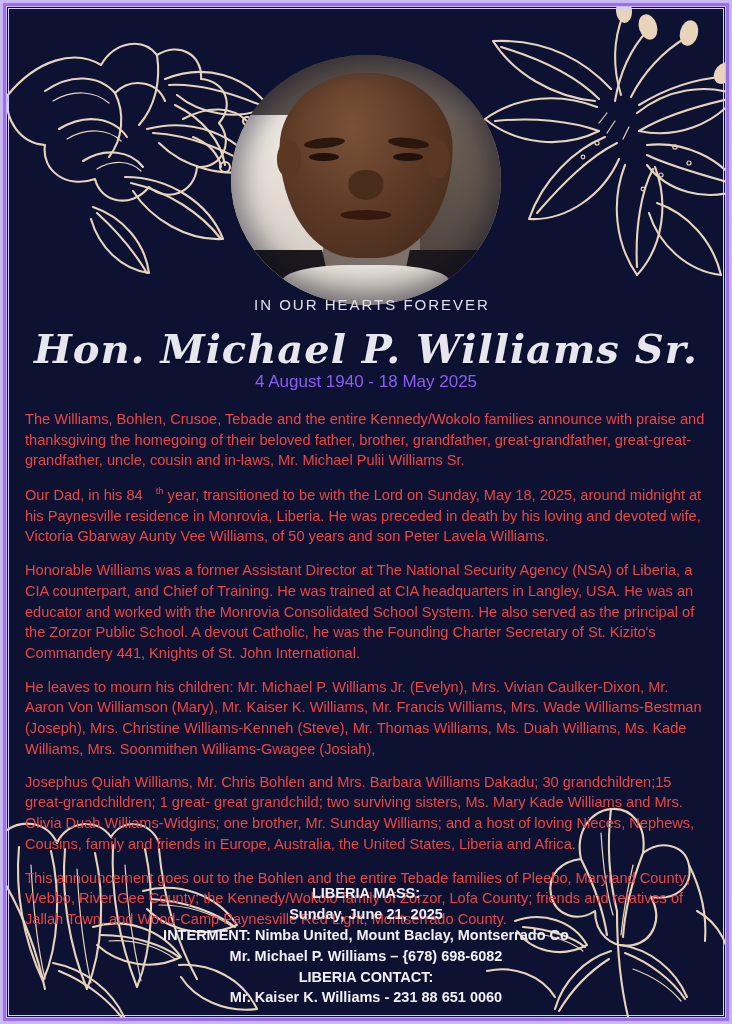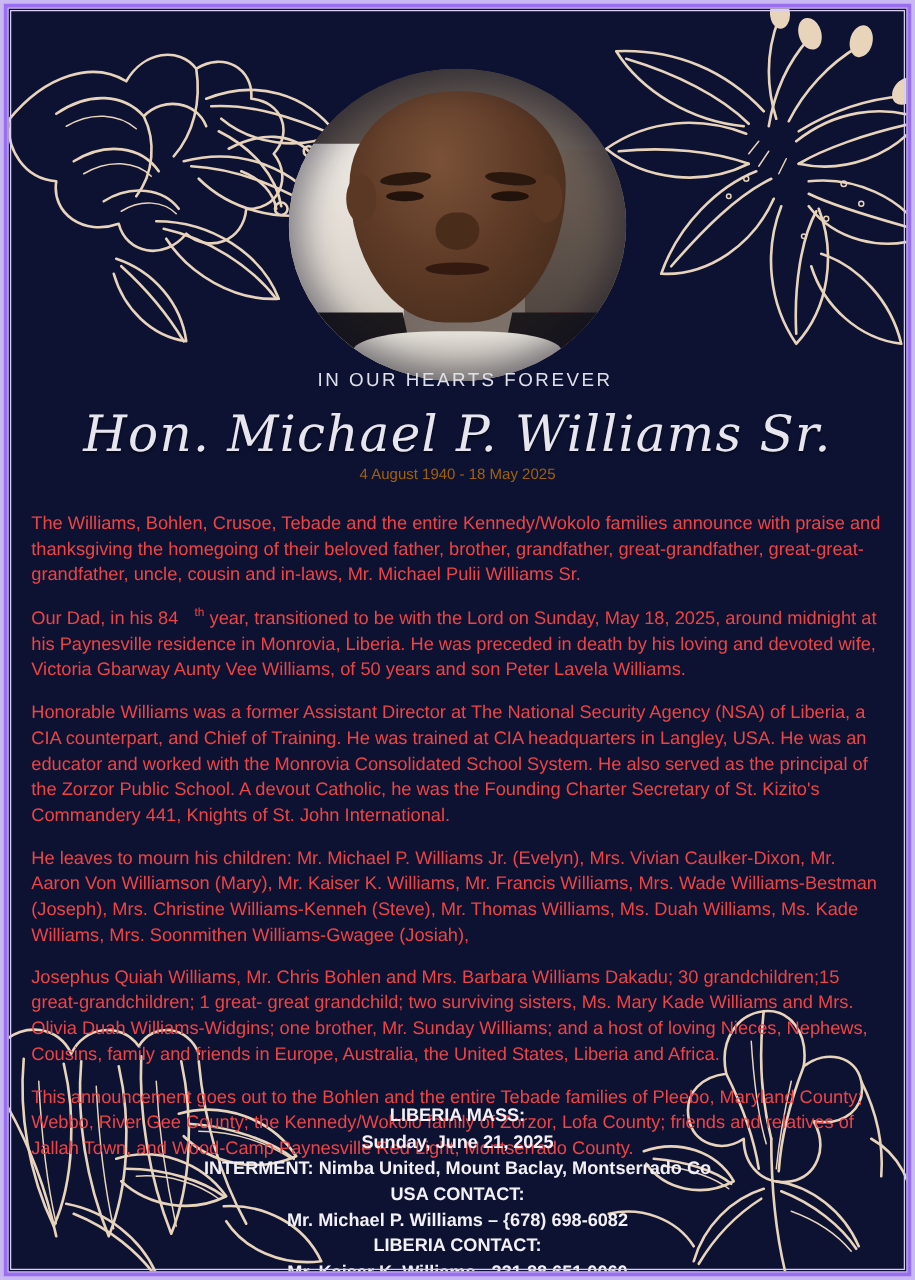--- a/index.html
+++ b/index.html
@@ -128,29 +128,29 @@
     font-weight:400;
     padding-left:12px;
   }
   .name{
     position:absolute;top:318px;left:0;right:0;
     text-align:center;
     color:#e7e6ef;
     font-family:"DejaVu Serif",serif;
     font-style:italic;
     font-size:40px;
-    font-weight:400;
+    font-weight:700;
     letter-spacing:1px;
     text-shadow:0 1px 2px rgba(0,0,0,.5);
   }
   .dates{
     position:absolute;top:365px;left:0;right:0;
     text-align:center;
-    color:#a16207;
-    font-size:12px;
+    color:#8b5cf6;
+    font-size:17px;
     font-weight:400;
   }
   .body{
     position:absolute;
     top:402px;left:18px;right:16px;
     color:#ef4444;
     font-size:14.6px;
     line-height:1.42;
   }
   .body p{margin:0 0 13px 0;}
@@ -344,21 +344,20 @@
 
         <p>Josephus Quiah Williams, Mr. Chris Bohlen and Mrs. Barbara Williams Dakadu; 30 grandchildren;15 great-grandchildren; 1 great- great grandchild; two surviving sisters, Ms. Mary Kade Williams and Mrs. Olivia Duah Williams-Widgins; one brother, Mr. Sunday Williams; and a host of loving Nieces, Nephews, Cousins, family and friends in Europe, Australia, the United States, Liberia and Africa.</p>
 
         <p>This announcement goes out to the Bohlen and the entire Tebade families of Pleebo, Maryland County; Webbo, River Gee County; the Kennedy/Wokolo family of Zorzor, Lofa County; friends and relatives of Jallah Town, and Wood-Camp Paynesville Red Light, Montserrado County.</p>
       </div>
 
       <div class="footer">
         <div>LIBERIA MASS:</div>
         <div>Sunday, June 21, 2025</div>
         <div>INTERMENT: Nimba United, Mount Baclay, Montserrado Co</div>
-        <div>USA CONTACT:</div>
         <div>Mr. Michael P. Williams – {678) 698-6082</div>
         <div>LIBERIA CONTACT:</div>
         <div>Mr. Kaiser K. Williams - 231 88 651 0060</div>
       </div>
 
     </div>
   </div>
 
   <div class="frame-inner"></div>
   <div class="frame-outer"></div>

